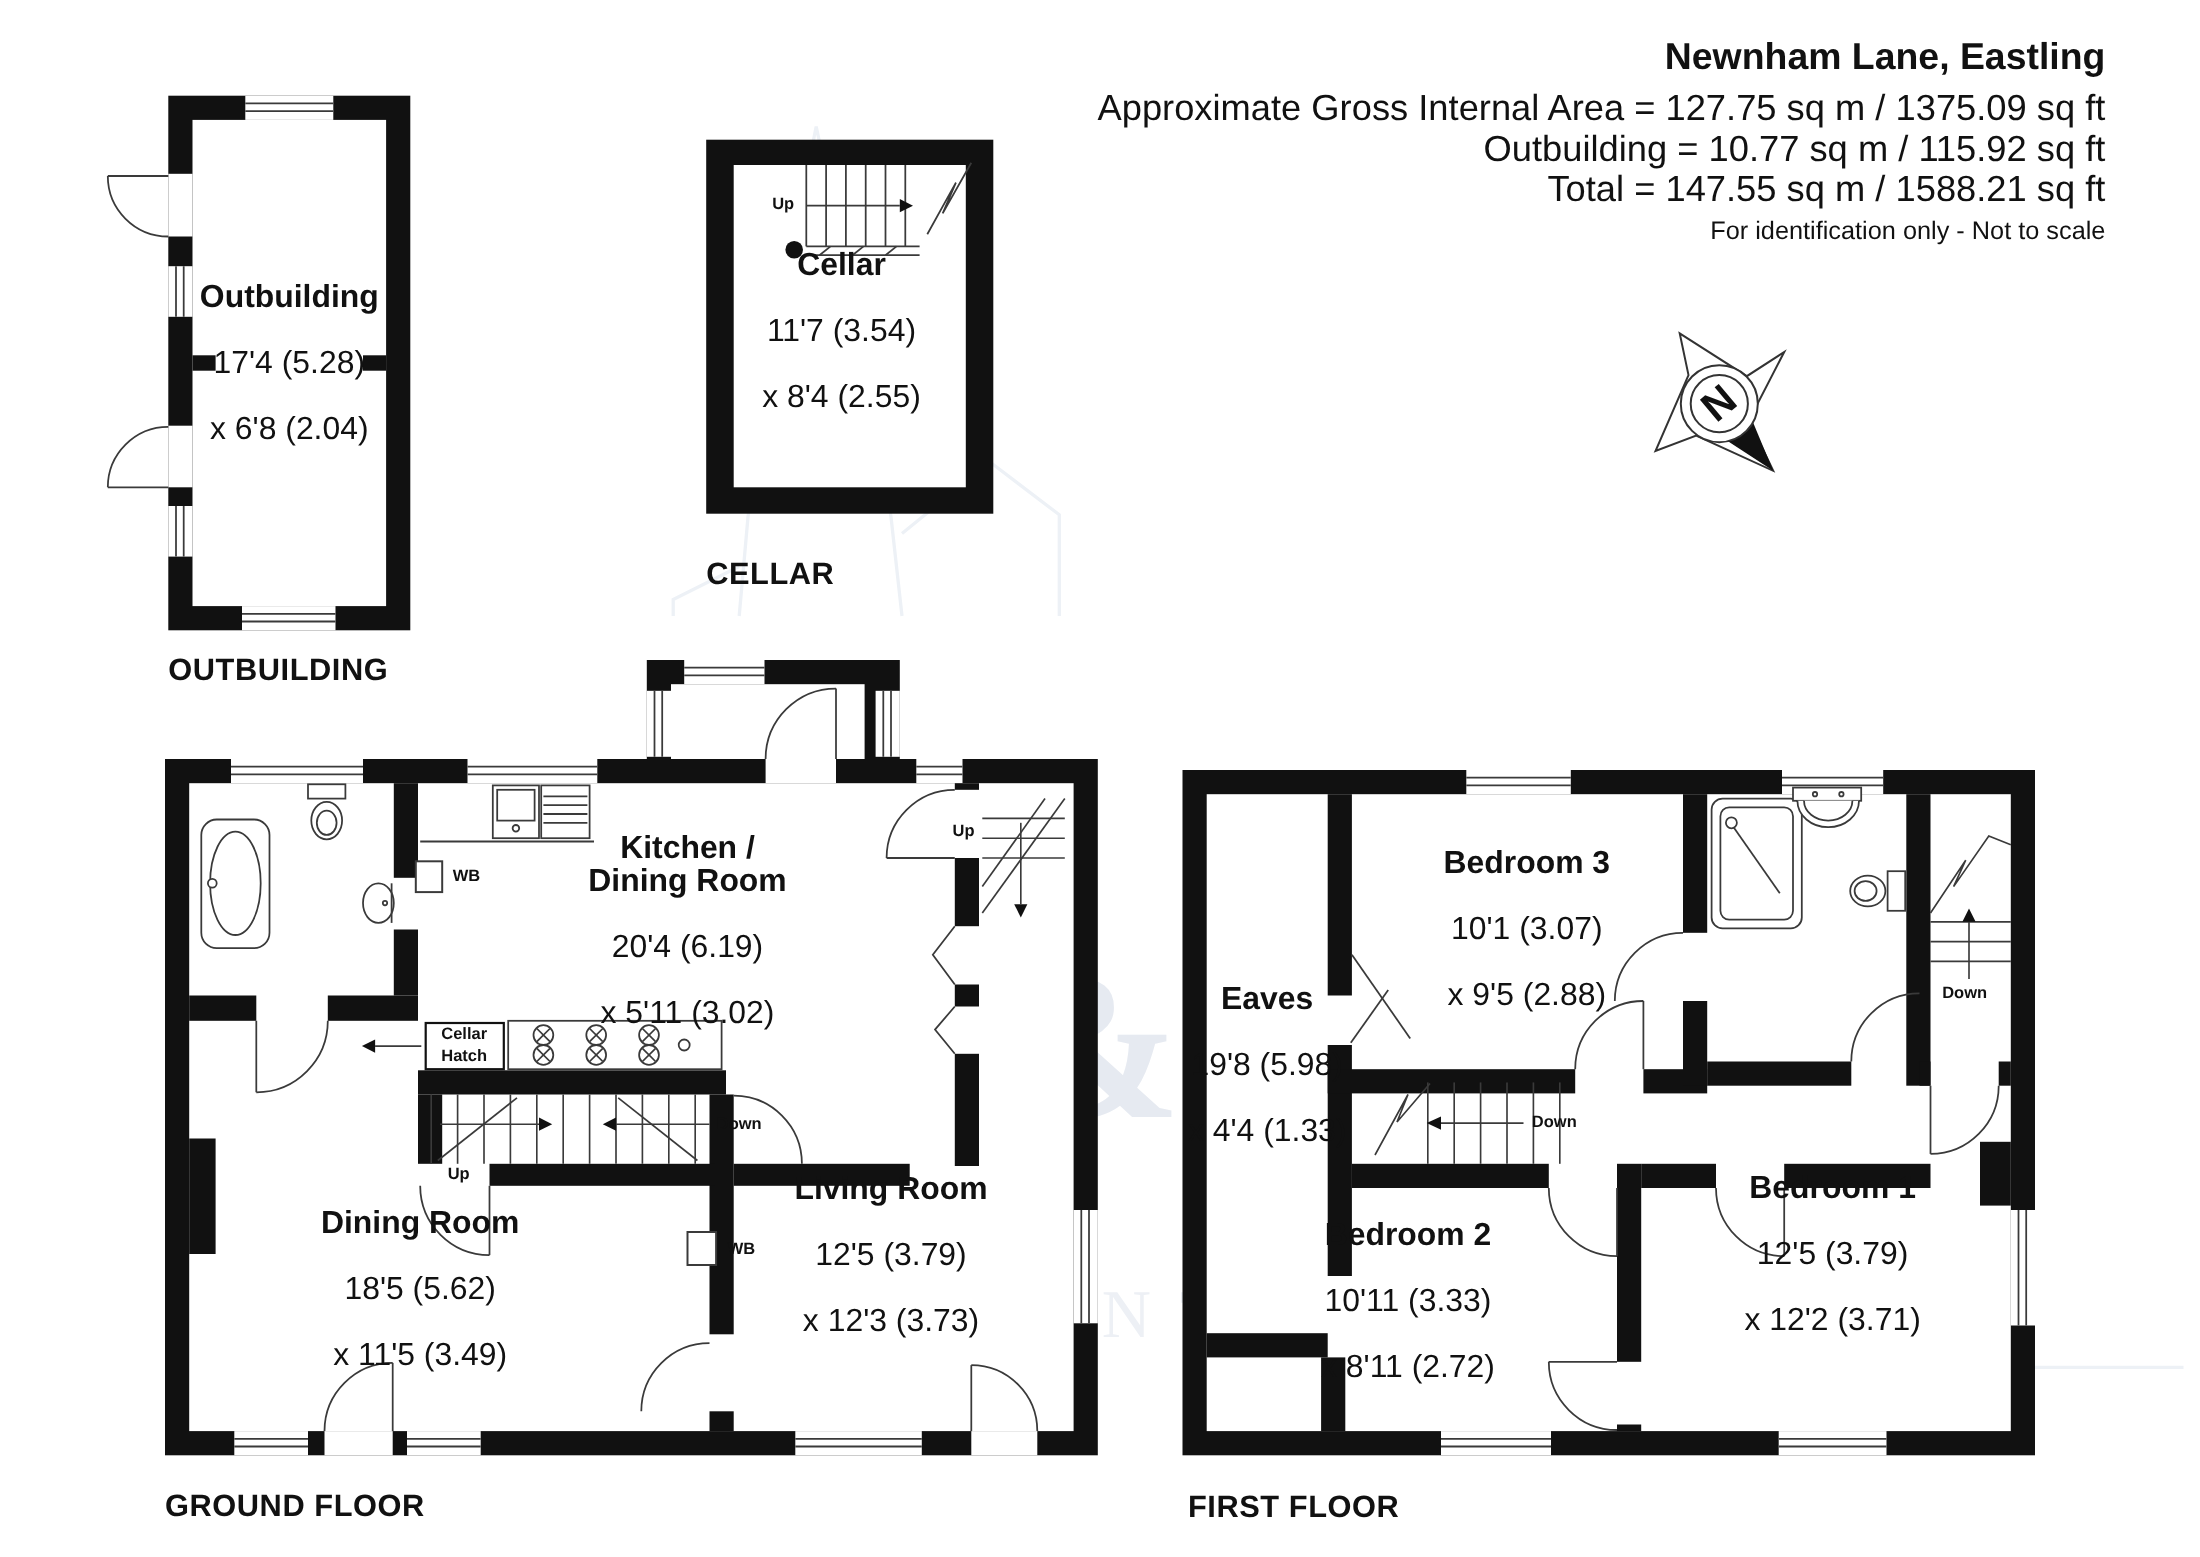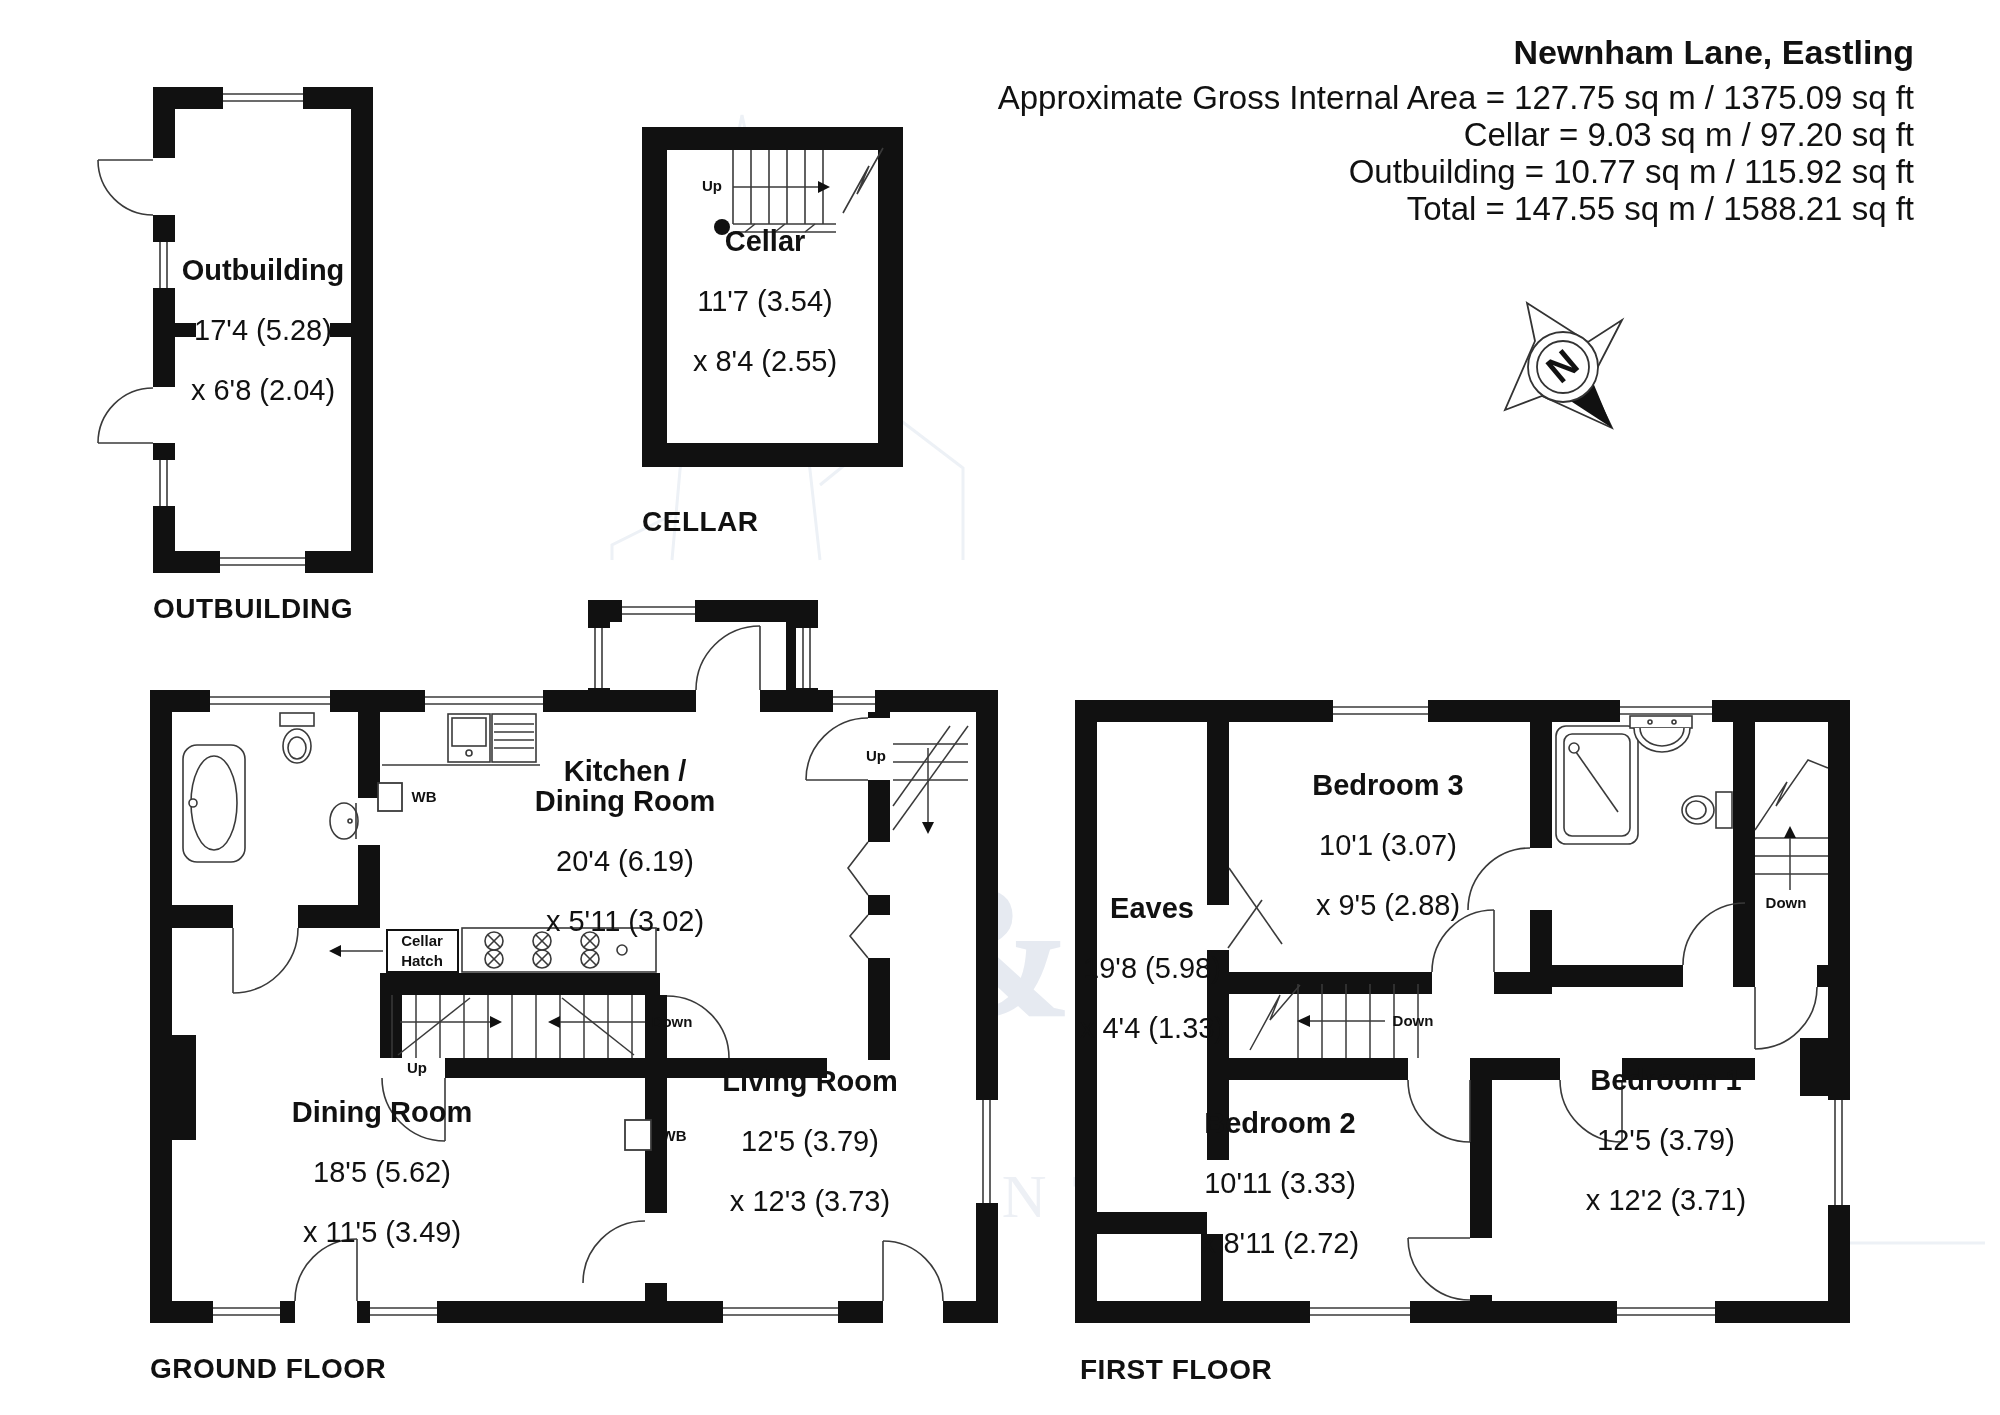--- a/index.html
+++ b/index.html
@@ -374,23 +374,23 @@
       <polygon points="1612,428 1592,380 1566,398" fill="#111"></polygon>
       <circle cx="1563" cy="367" r="35" fill="#fff" stroke="#333" stroke-width="1.8"></circle>
       <circle cx="1563" cy="367" r="26" fill="#fff" stroke="#333" stroke-width="1.8"></circle>
       <text x="1563" y="369" transform="rotate(-40 1563 367)" text-anchor="middle" dominant-baseline="middle" font-size="38" font-weight="bold" fill="#111">N</text>
     </g>
   </svg>
 
   <div class="hdr">
     <div class="t">Newnham Lane, Eastling</div>
     <div class="l">Approximate Gross Internal Area = 127.75 sq m / 1375.09 sq ft</div>
-    <div class="l">Cellar = 9.03 sq m / 97.20 sq ft</div>
     <div class="l">Outbuilding = 10.77 sq m / 115.92 sq ft</div>
     <div class="l">Total = 147.55 sq m / 1588.21 sq ft</div>
+    <div class="d">For identification only - Not to scale</div>
   </div>
 
   <div class="room-label" style="left:263px;top:330px">
     <span class="rname">Outbuilding</span>
     <span>17'4 (5.28)</span>
     <span>x 6'8 (2.04)</span>
   </div>
   <div class="room-label" style="left:765px;top:301px">
     <span class="rname">Cellar</span>
     <span>11'7 (3.54)</span>

